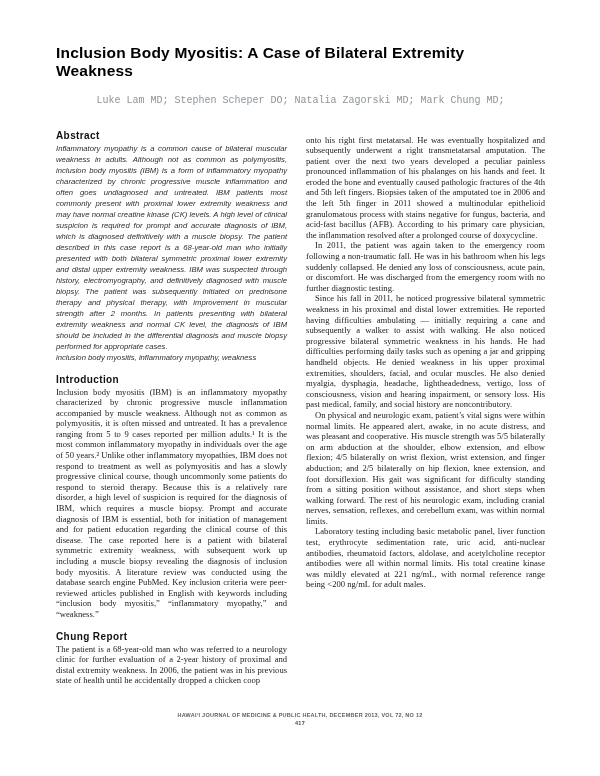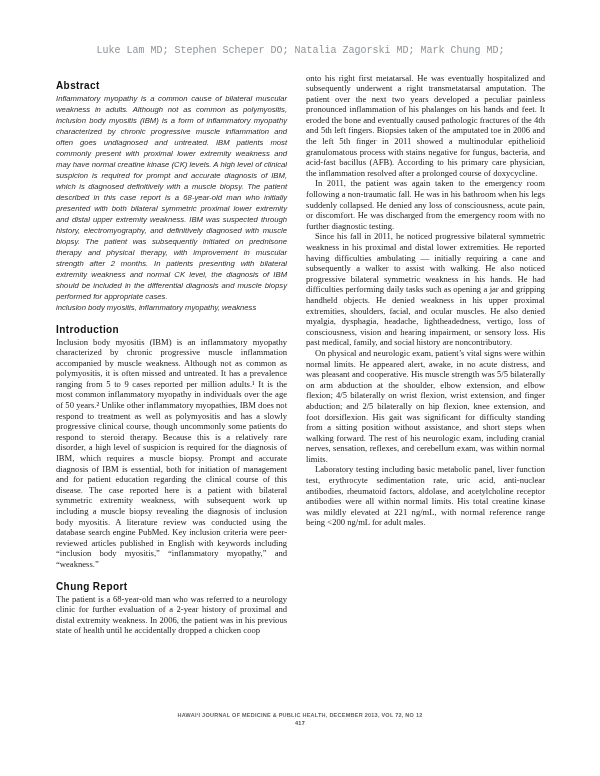--- a/index.html
+++ b/index.html
@@ -30,21 +30,21 @@
     line-height: 14.5px;
     color: #8d9499;
     margin-bottom: 14px;
     text-align: center;
   }
   .columns {
     display: flex;
     gap: 19px;
   }
   .col-left  { width: 234px; }
-  .col-right { width: 242px; }
+  .col-right { width: 242px; margin-top: 12px; }
   h2.section-heading {
     font-family: "Liberation Sans", sans-serif;
     font-size: 10px;
     font-weight: bold;
     letter-spacing: 0.4px;
     color: #111111;
     margin: 11px 0 2px 0;
   }
   h2.first-heading { margin-top: 7px; }
   p { margin: 0; text-align: justify; }
@@ -73,20 +73,21 @@
     color: #5b5f63;
     line-height: 8px;
   }
   .footer .page-number { color: #4a4e52; }
 </style>
 </head>
 <body>
 
 <div class="page">
 
+  <h1 class="article-title">Inclusion Body Myositis: A Case of Bilateral Extremity Weakness</h1>
 
   <div class="authors">
     <div>Luke Lam MD; Stephen Scheper DO; Natalia Zagorski MD; Mark Chung MD;</div>
   </div>
 
   <div class="columns">
 
     <div class="col col-left">
       <h2 class="section-heading first-heading">Abstract</h2>
       <p class="abstract-text">Inflammatory myopathy is a common cause of bilateral muscular weakness in adults. Although not as common as polymyositis, inclusion body myositis (IBM) is a form of inflammatory myopathy characterized by chronic progressive muscle inflammation and often goes undiagnosed and untreated. IBM patients most commonly present with proximal lower extremity weakness and may have normal creatine kinase (CK) levels. A high level of clinical suspicion is required for prompt and accurate diagnosis of IBM, which is diagnosed definitively with a muscle biopsy. The patient described in this case report is a 68-year-old man who initially presented with both bilateral symmetric proximal lower extremity and distal upper extremity weakness. IBM was suspected through history, electromyography, and definitively diagnosed with muscle biopsy. The patient was subsequently initiated on prednisone therapy and physical therapy, with improvement in muscular strength after 2 months. In patients presenting with bilateral extremity weakness and normal CK level, the diagnosis of IBM should be included in the differential diagnosis and muscle biopsy performed for appropriate cases.</p>

